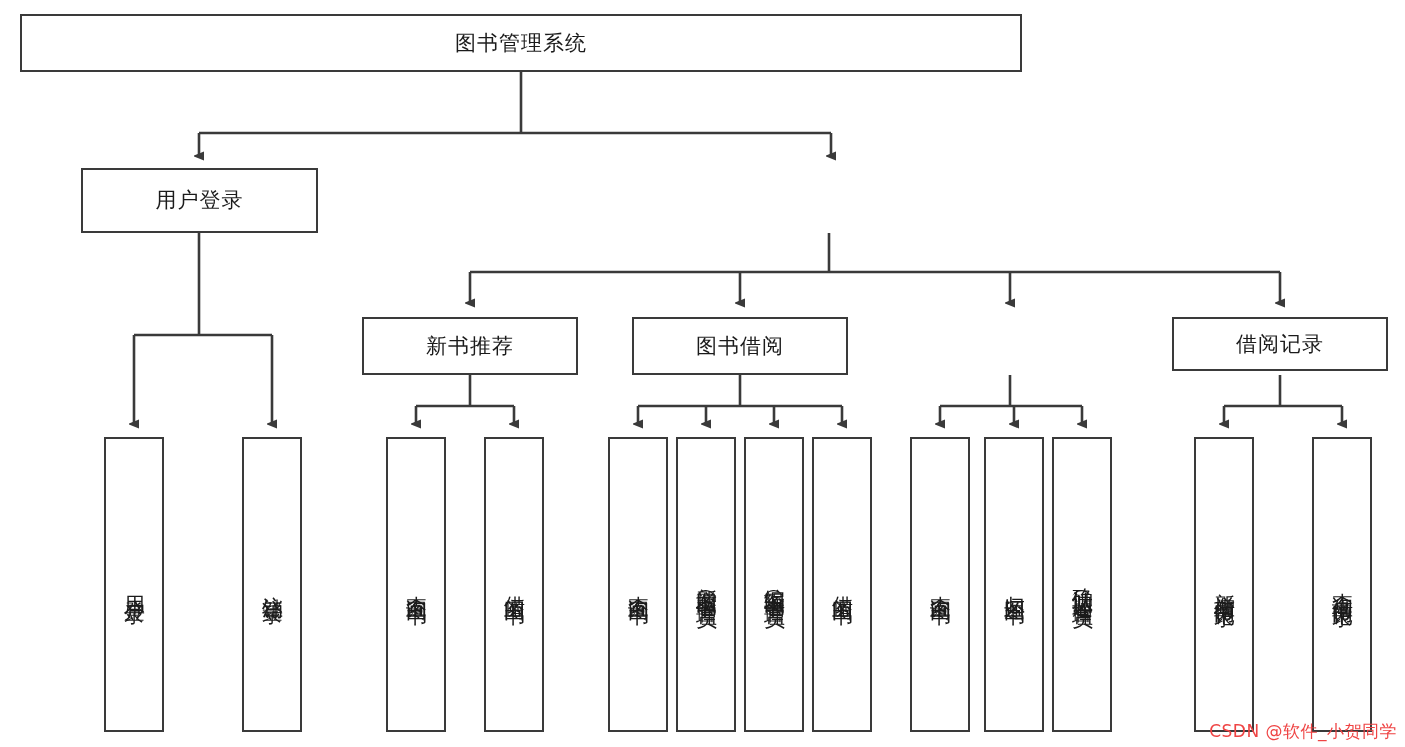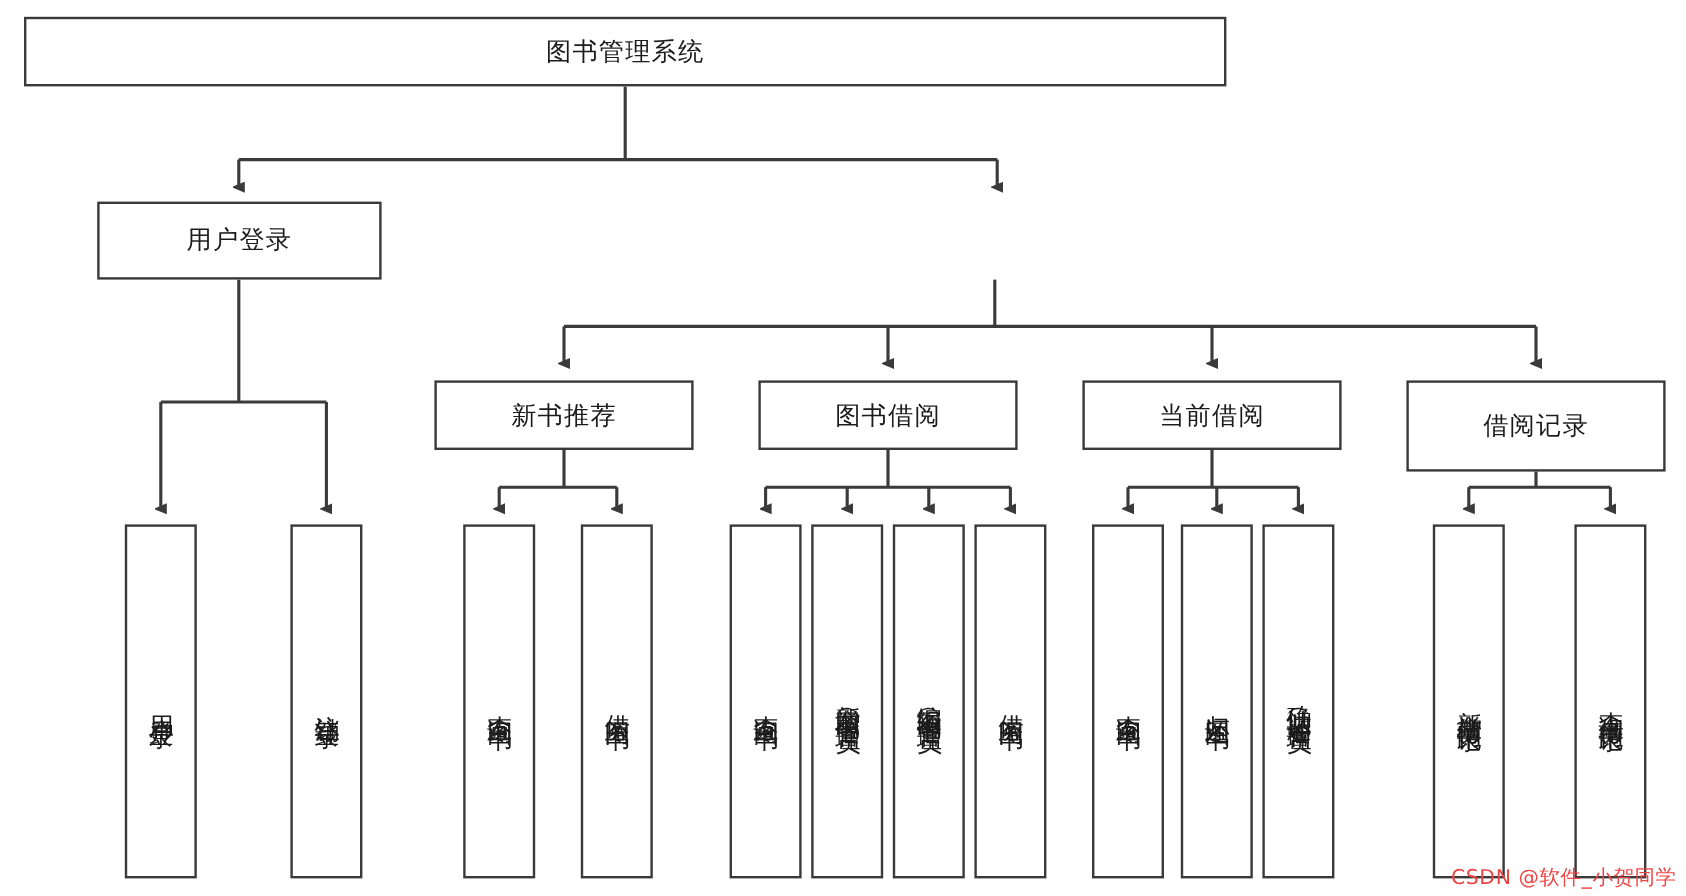--- a/index.html
+++ b/index.html
@@ -128,24 +128,21 @@
   <div class="node horiz" style="left:81px; top:168px; width:237px; height:65px;">
     <span class="htext">用户登录</span>
   </div>
 
   <div class="node horiz" style="left:632px; top:317px; width:216px; height:58px;">
     <span class="htext">图书借阅</span>
   </div>
   <div class="node horiz" style="left:362px; top:317px; width:216px; height:58px;">
     <span class="htext">新书推荐</span>
   </div>
-  <div class="node horiz" style="left:902px; top:317px; width:216px; height:58px;">
-    <span class="htext">当前借阅</span>
-  </div>
-  <div class="node horiz" style="left:1172px; top:317px; width:216px; height:76px;">
+  <div class="node horiz" style="left:1172px; top:317px; width:216px; height:54px;">
     <span class="htext">借阅记录</span>
   </div>
 
   <div class="node vert" style="left:104px; top:437px; width:60px; height:295px;">
     <span class="vtext">用户登录</span>
   </div>
   <div class="node vert" style="left:242px; top:437px; width:60px; height:295px;">
     <span class="vtext">注销登录</span>
   </div>
 

